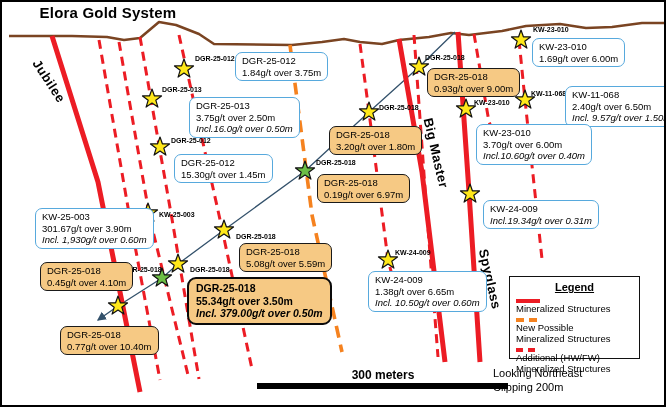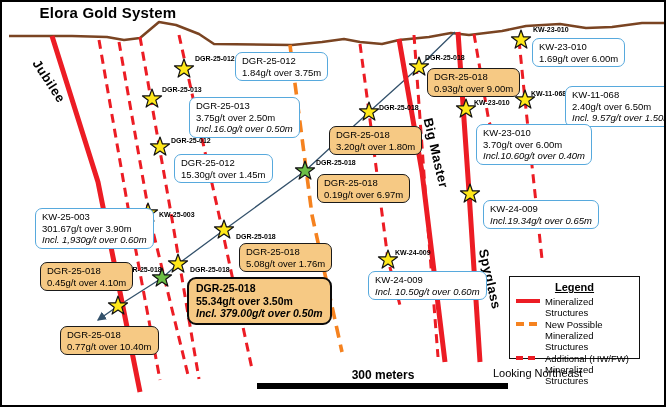--- a/index.html
+++ b/index.html
@@ -17,21 +17,21 @@
            background:#fff;color:#000;white-space:nowrap;z-index:3;}
   .callout.blue{border:1.6px solid #57A9DD;}
   .callout.orange{border:1.4px solid #1a1a1a;background:#F6C984;}
   .callout.orange-bold{border:2.2px solid #0a0a0a;background:#F6C984;font-weight:bold;
                        font-size:10.5px;line-height:12.5px;border-radius:9px;padding:3px 7px;}
   .callout .italic{font-style:italic;}
   .legend{position:absolute;left:507px;top:274px;width:131px;height:83px;border:1.8px solid #111;
           background:#fff;box-sizing:border-box;padding:4px 6px 4px 6px;z-index:4;}
   .legend-title{text-align:center;font-size:11px;font-weight:bold;text-decoration:underline;
                 margin-bottom:3px;}
-  .legend-row{display:flex;align-items:flex-start;margin-bottom:1px;}
+  .legend-row{display:flex;align-items:flex-start;margin-bottom:1px;flex-direction:column;}
   .legend-swatch{width:24px;height:4px;margin:3px 5px 0 0;flex:none;}
   .sw-solid-red{background:#EC1C24;}
   .sw-dashed-red{background:repeating-linear-gradient(90deg,#EC1C24 0 7px,transparent 7px 12px);}
   .sw-dashed-orange{background:repeating-linear-gradient(90deg,#F5821F 0 8px,transparent 8px 13px);}
   .legend-label{font-size:9.5px;line-height:11px;width:96px;}
   .scale-bar{position:absolute;left:255px;top:381px;width:251px;height:6px;background:#000;}
   .scale-label{position:absolute;left:381px;top:366px;transform:translateX(-50%);
                font-size:12px;font-weight:bold;white-space:nowrap;}
   .footnote{position:absolute;left:491px;top:365px;font-size:11px;line-height:13.5px;color:#000;}
 </style>
@@ -120,21 +120,21 @@
       <div class="callout orange" style="left: 327px; top: 124px;">
         <div>DGR-25-018</div>
         <div>3.20g/t over 1.80m</div>
       </div>
       <div class="callout orange" style="left: 315px; top: 172px;">
         <div>DGR-25-018</div>
         <div>0.19g/t over 6.97m</div>
       </div>
       <div class="callout orange" style="left: 237px; top: 241px;">
         <div>DGR-25-018</div>
-        <div>5.08g/t over 1.76m</div>
+        <div>5.08g/t over 5.59m</div>
       </div>
       <div class="callout orange-bold" style="left: 185px; top: 275px;">
         <div>DGR-25-018</div>
         <div>55.34g/t over 3.50m</div>
         <div class="italic">Incl. 379.00g/t over 0.50m</div>
       </div>
       <div class="callout orange" style="left: 38px; top: 260px;">
         <div>DGR-25-018</div>
         <div>0.45g/t over 4.10m</div>
       </div>
@@ -151,24 +151,25 @@
         <div>2.40g/t over 6.50m</div>
         <div class="italic">Incl. 9.57g/t over 1.50m</div>
       </div>
       <div class="callout blue" style="left: 474px; top: 122px;">
         <div>KW-23-010</div>
         <div>3.70g/t over 6.00m</div>
         <div class="italic">Incl.10.60g/t over 0.40m</div>
       </div>
       <div class="callout blue" style="left: 481px; top: 198px;">
         <div>KW-24-009</div>
-        <div class="italic">Incl.19.34g/t over 0.65m</div>
+        <div class="italic">Incl.19.34g/t over 0.31m</div>
       </div>
       <div class="callout blue" style="left: 366px; top: 269px;">
         <div>KW-24-009</div>
+        <div>1.38g/t over 6.65m</div>
         <div class="italic">Incl. 10.50g/t over 0.60m</div>
       </div>
     </div>
 
   <div class="legend">
     <div class="legend-title">Legend</div>
     <div id="legend-items">
         <div class="legend-row">
           <div class="legend-swatch sw-solid-red"></div>
           <div class="legend-label">Mineralized Structures</div>
@@ -181,17 +182,18 @@
           <div class="legend-swatch sw-dashed-red"></div>
           <div class="legend-label">Additional (HW/FW) Mineralized Structures</div>
         </div>
       </div>
   </div>
 
   <div class="scale-label">300 meters</div>
   <div class="scale-bar"></div>
   <div class="footnote">
     <div>Looking Northeast</div>
+    <div>Clipping 200m</div>
   </div>
 <div class="structure-label" style="left: 47px; top: 79px; transform: translate(-50%, -50%) rotate(57deg);">Jubilee</div>
     <div class="structure-label" style="left: 434px; top: 151px; transform: translate(-50%, -50%) rotate(77deg);">Big Master</div>
     <div class="structure-label" style="left: 488px; top: 277px; transform: translate(-50%, -50%) rotate(77deg);">Spyglass</div>
   </div>
 
 </body></html>

